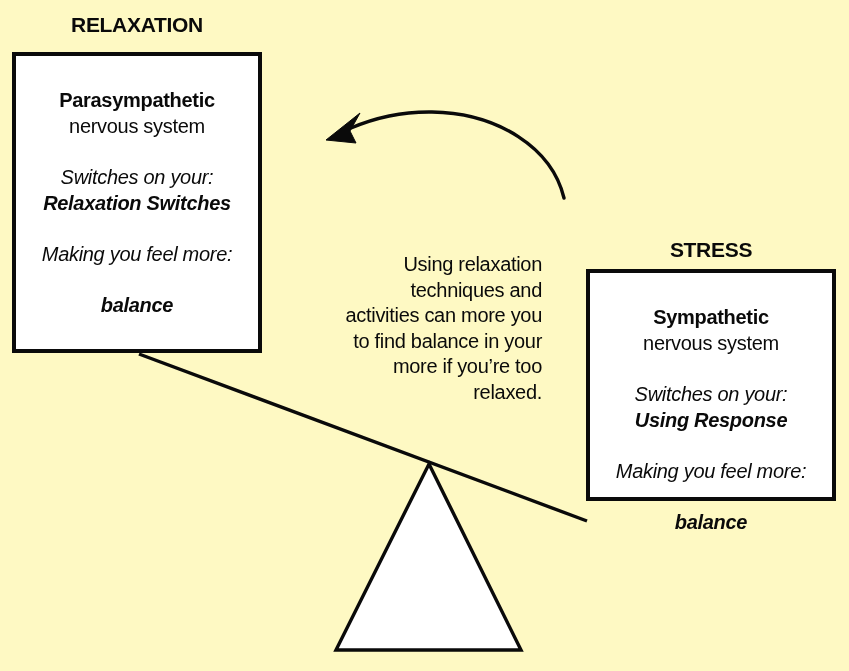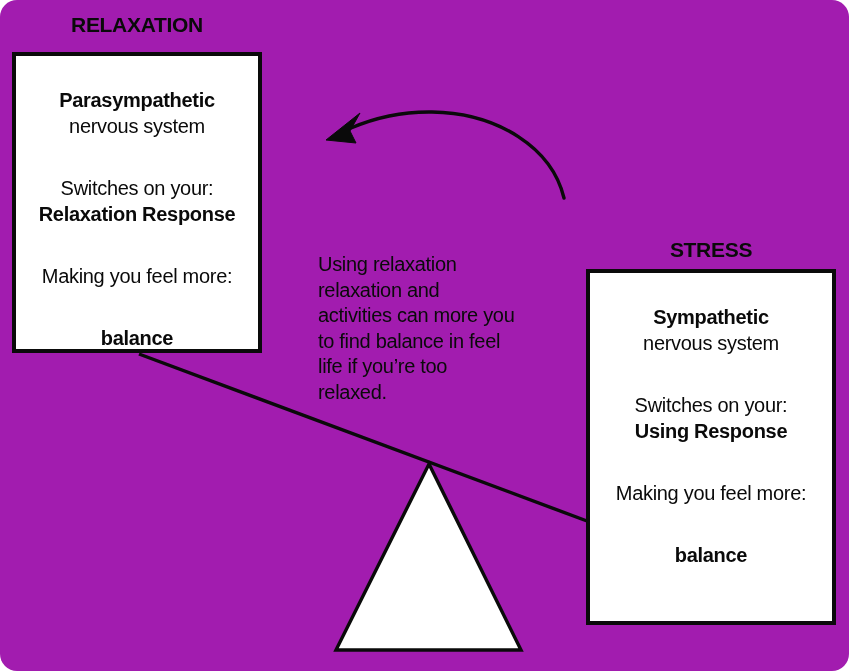--- a/index.html
+++ b/index.html
@@ -4,25 +4,24 @@
 <style>
   html, body {
     margin: 0;
     padding: 0;
     background: #ffffff;
   }
   .canvas {
     position: relative;
     width: 849px;
     height: 671px;
-    background: #a21caf;
+    background: #fef9c3;
     font-family: "Liberation Sans", "DejaVu Sans", sans-serif;
     color: #0a0a0a;
     overflow: hidden;
-    border-radius: 17px;
   }
   .shapes-layer {
     position: absolute;
     left: 0;
     top: 0;
     width: 849px;
     height: 671px;
     pointer-events: none;
   }
   .side-heading {
@@ -43,32 +42,32 @@
     box-sizing: border-box;
     border: 4px solid #0a0a0a;
     background: #ffffff;
     text-align: center;
     font-size: 20px;
     line-height: 26px;
     letter-spacing: -0.3px;
     padding-top: 31px;
   }
   .panel-relaxation { left: 12px;  top: 52px;  height: 301px; }
-  .panel-stress     { left: 586px; top: 269px; height: 356px; }
+  .panel-stress     { left: 586px; top: 269px; height: 232px; }
 
   .panel .group { margin: 0 0 0 0; }
-  .panel .group + .group { margin-top: 36px; }
+  .panel .group + .group { margin-top: 25px; font-style: italic; }
   .b { font-weight: 700; }
 
   .center-note {
     position: absolute;
     left: 318px;
     top: 252px;
     width: 224px;
-    text-align: left;
+    text-align: right;
     font-size: 20px;
     line-height: 25.5px;
     letter-spacing: -0.3px;
   }
 </style>
 </head>
 <body>
 
 <div class="canvas">
 
@@ -85,21 +84,21 @@
 
   <div class="side-heading heading-relaxation">RELAXATION</div>
 
   <div class="panel panel-relaxation">
     <div class="group">
       <div class="b">Parasympathetic</div>
       <div>nervous system</div>
     </div>
     <div class="group">
       <div>Switches on your:</div>
-      <div class="b">Relaxation Response</div>
+      <div class="b">Relaxation Switches</div>
     </div>
     <div class="group">Making you feel more:</div>
     <div class="group b">balance</div>
   </div>
 
   <div class="side-heading heading-stress">STRESS</div>
 
   <div class="panel panel-stress">
     <div class="group">
       <div class="b">Sympathetic</div>
@@ -108,20 +107,20 @@
     <div class="group">
       <div>Switches on your:</div>
       <div class="b">Using Response</div>
     </div>
     <div class="group">Making you feel more:</div>
     <div class="group b">balance</div>
   </div>
 
   <div class="center-note">
     <div>Using relaxation</div>
-    <div>relaxation and</div>
+    <div>techniques and</div>
     <div>activities can more you</div>
-    <div>to find balance in feel</div>
-    <div>life if you’re too</div>
+    <div>to find balance in your</div>
+    <div>more if you’re too</div>
     <div>relaxed.</div>
   </div>
 
 </div>
 
 </body></html>

